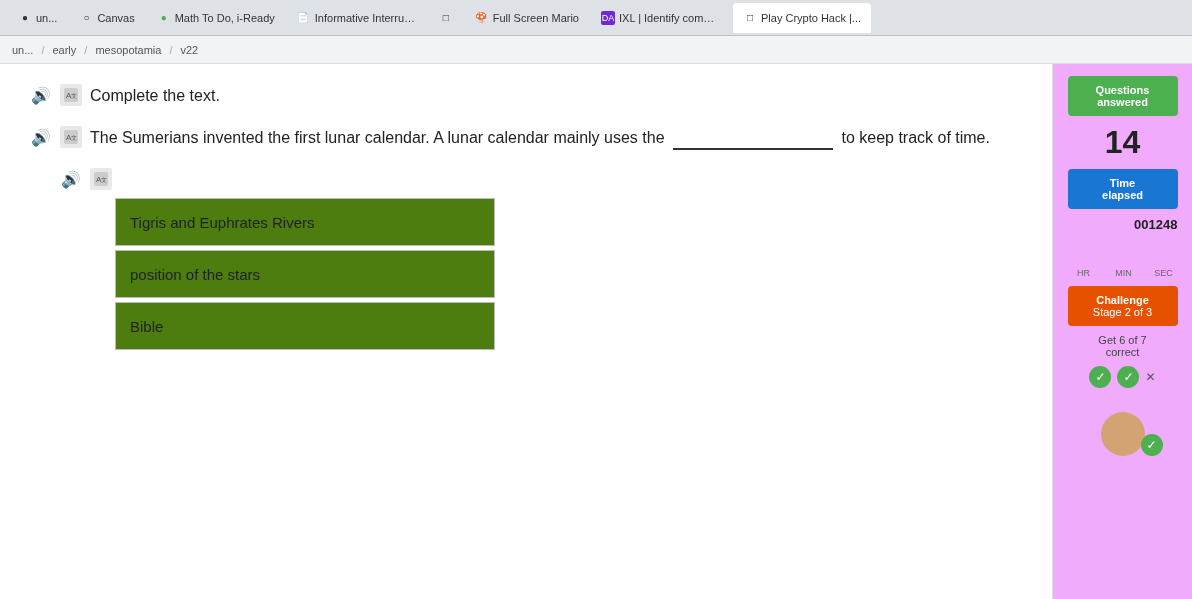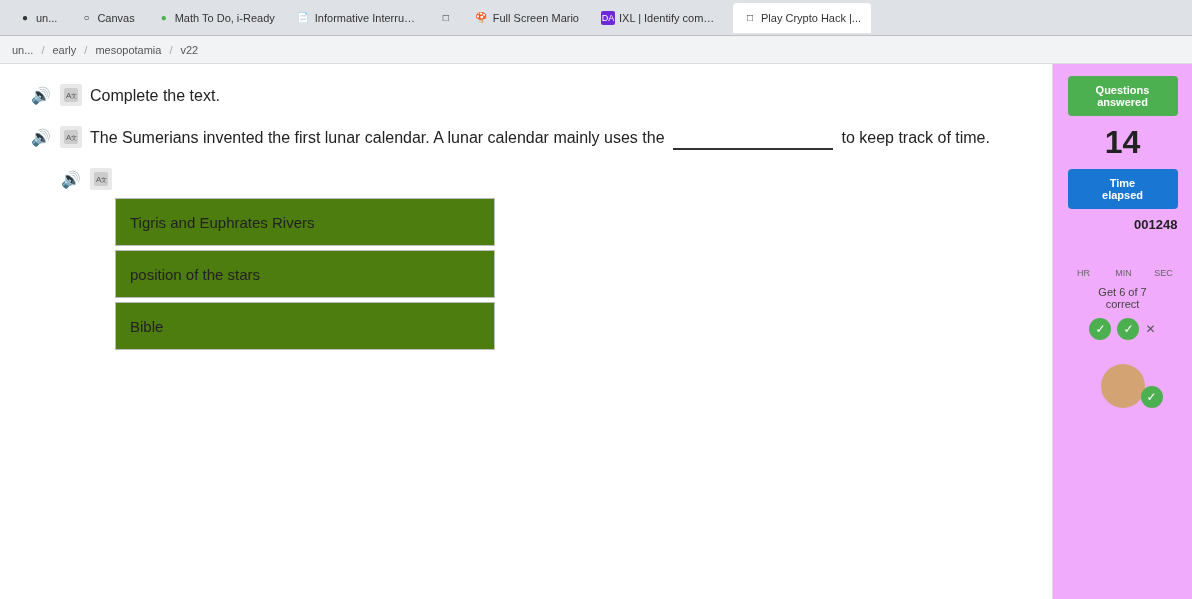--- a/index.html
+++ b/index.html
@@ -433,20 +433,24 @@
       <span>12</span>
       <span style="font-size:14px;"> </span>
       <span>48</span>
     </div>
     <div class="time-labels">
       <span class="time-label-item">HR</span>
       <span class="time-label-item">MIN</span>
       <span class="time-label-item">SEC</span>
     </div>
 
+    <div class="challenge-box">
+      <div class="challenge-title">Challenge</div>
+      <div class="challenge-subtitle">Stage 2 of 3</div>
+    </div>
 
     <div class="get-correct">
       <span>Get 6 of 7</span><br>
       <span>correct</span>
     </div>
 
     <div class="score-indicators">
       <div class="indicator-check">✓</div>
       <div class="indicator-check">✓</div>
       <span class="indicator-x">✕</span>

